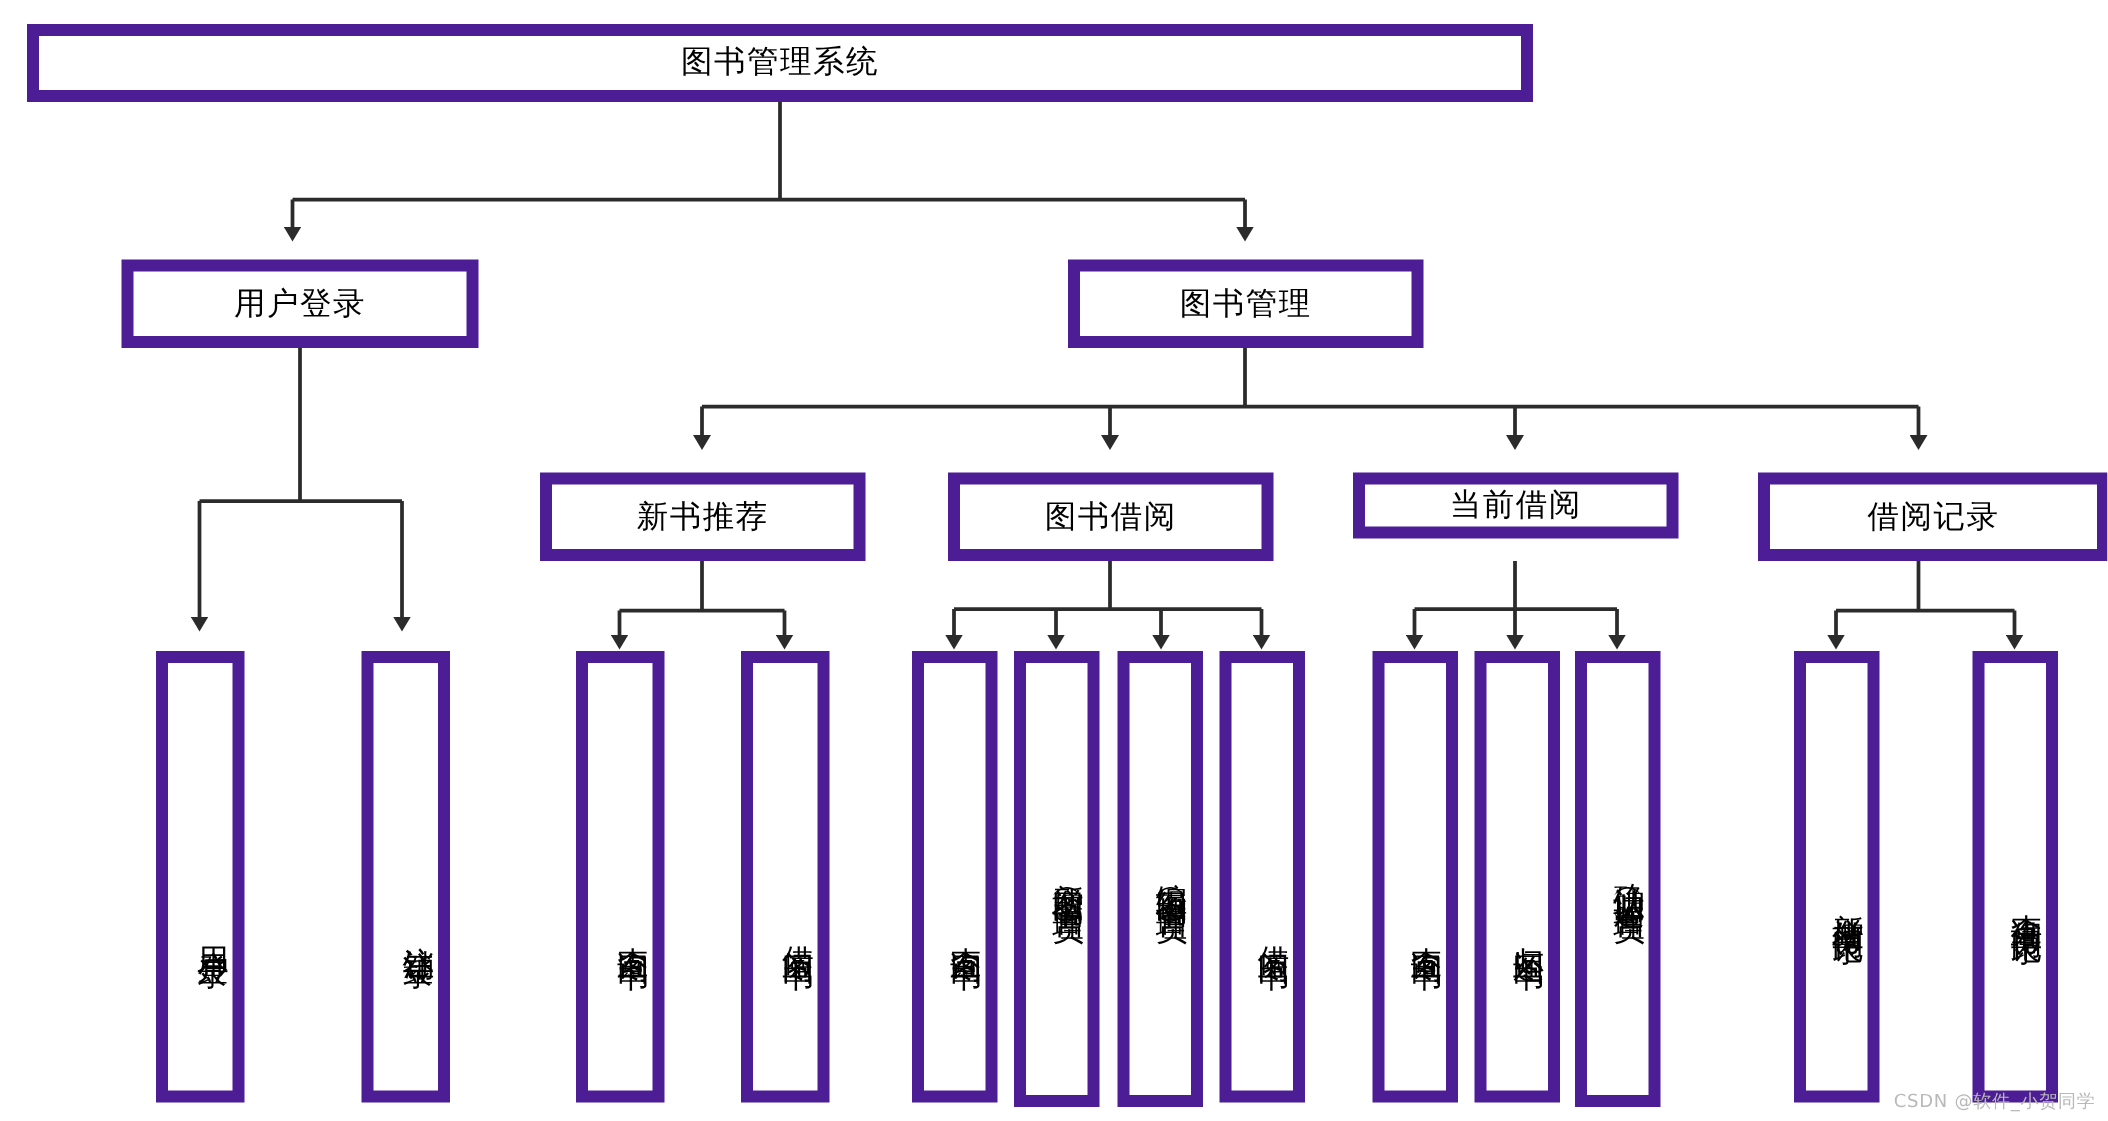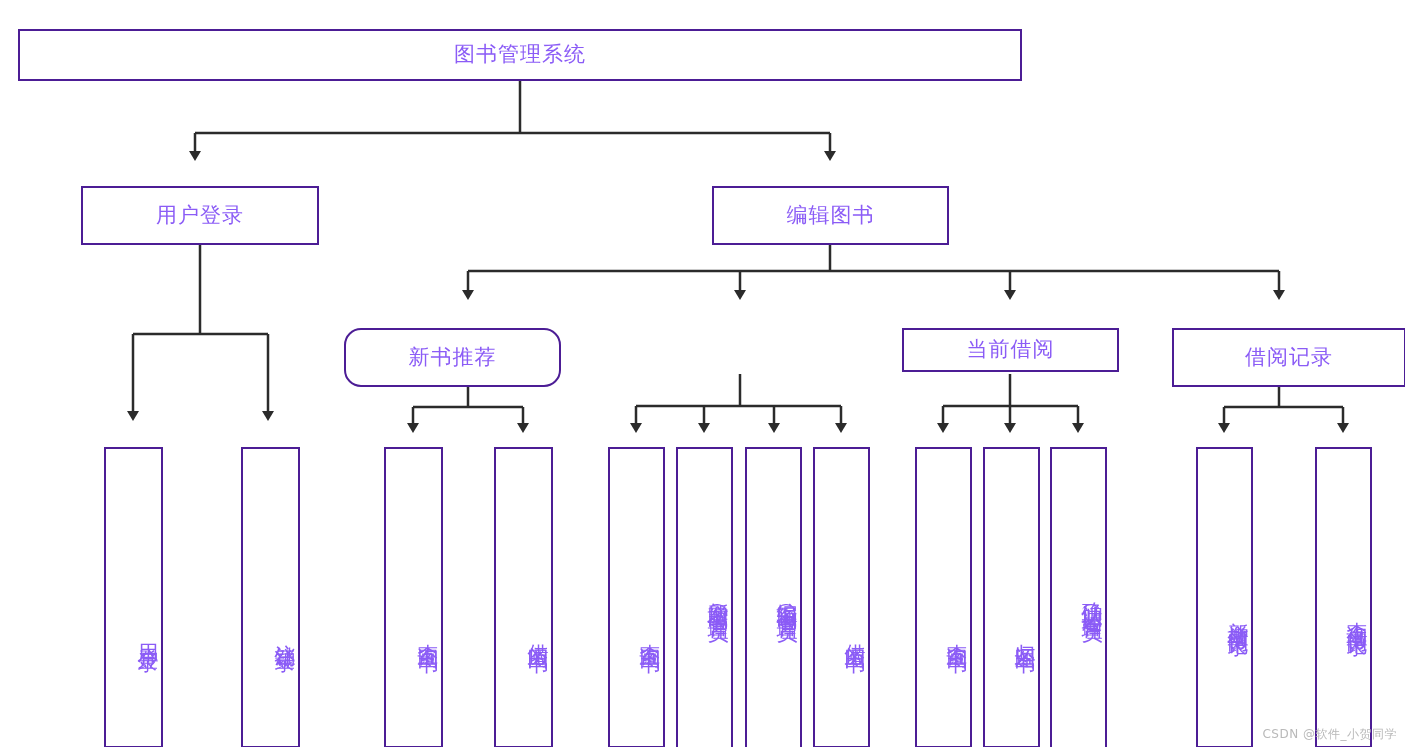--- a/index.html
+++ b/index.html
@@ -13,27 +13,26 @@
   #canvas {
     position: relative;
     width: 1405px;
     height: 747px;
     background: #ffffff;
     overflow: hidden;
   }
   .node {
     position: absolute;
     box-sizing: border-box;
-    border: 2px solid #4c1d95;
+    border: 8px solid #4c1d95;
     background: #ffffff;
     display: flex;
     align-items: center;
     justify-content: center;
-    color: #8b5cf6;
-    margin-top: 13px;
+    color: #000000;
   }
   .node.horiz {
     font-size: 21px;
     letter-spacing: 1px;
     line-height: 1.2;
   }
   .node.vert {
     writing-mode: vertical-rl;
     text-orientation: upright;
     font-size: 21px;
@@ -129,25 +128,28 @@
   </svg>
 
   <div class="node horiz" style="left:18px; top:16px; width:1004px; height:52px;">
     <span class="node-label">图书管理系统</span>
   </div>
 
   <div class="node horiz" style="left:81px; top:173px; width:238px; height:59px;">
     <span class="node-label">用户登录</span>
   </div>
   <div class="node horiz" style="left:712px; top:173px; width:237px; height:59px;">
-    <span class="node-label">编辑图书</span>
-  </div>
-
-  <div class="node horiz" style="left:344px; top:315px; width:217px; height:59px;border-radius:17px;">
+    <span class="node-label">图书管理</span>
+  </div>
+
+  <div class="node horiz" style="left:360px; top:315px; width:217px; height:59px;">
     <span class="node-label">新书推荐</span>
+  </div>
+  <div class="node horiz" style="left:632px; top:315px; width:217px; height:59px;">
+    <span class="node-label">图书借阅</span>
   </div>
   <div class="node horiz" style="left:902px; top:315px; width:217px; height:44px;">
     <span class="node-label">当前借阅</span>
   </div>
   <div class="node horiz" style="left:1172px; top:315px; width:234px; height:59px;">
     <span class="node-label">借阅记录</span>
   </div>
 
   <div class="node vert" style="left:104px; top:434px; width:59px; height:301px; padding-top:76px;">
     <span class="node-label">用户登录</span>

